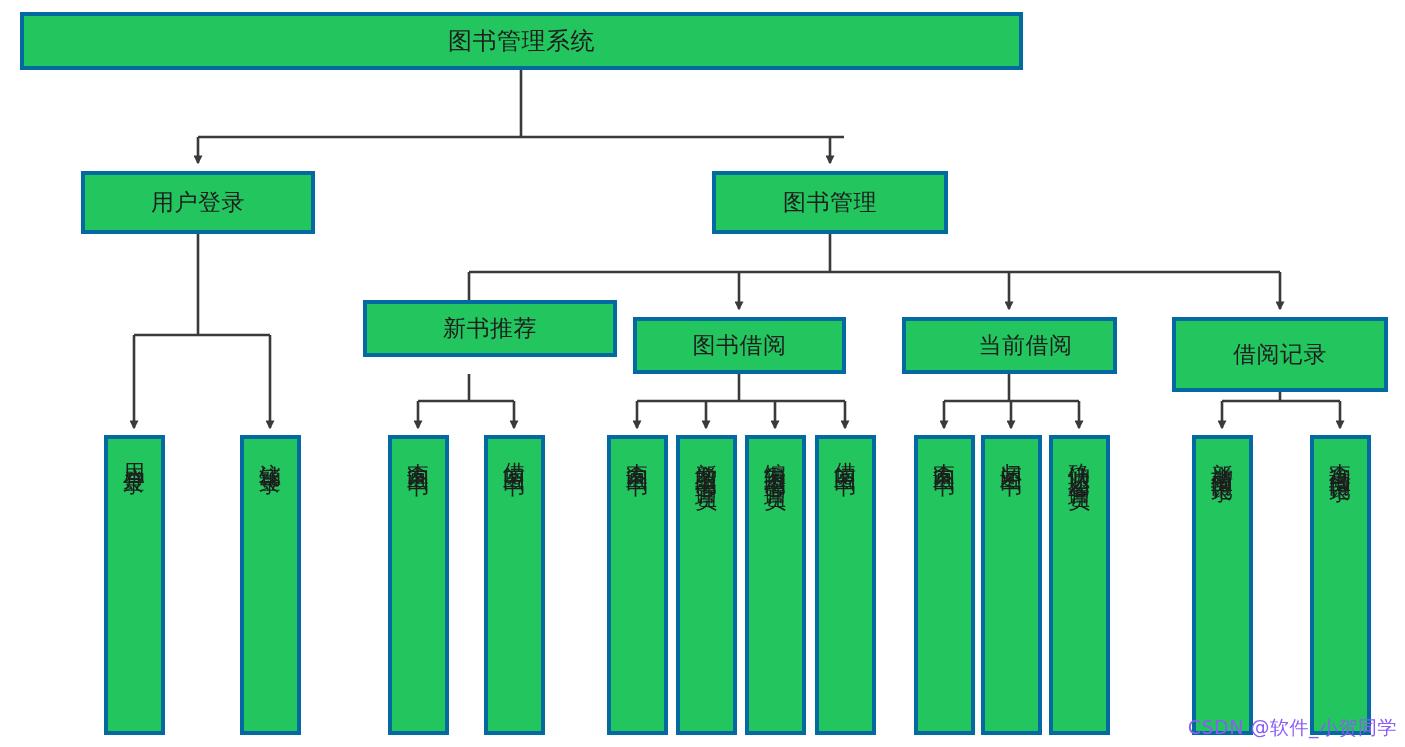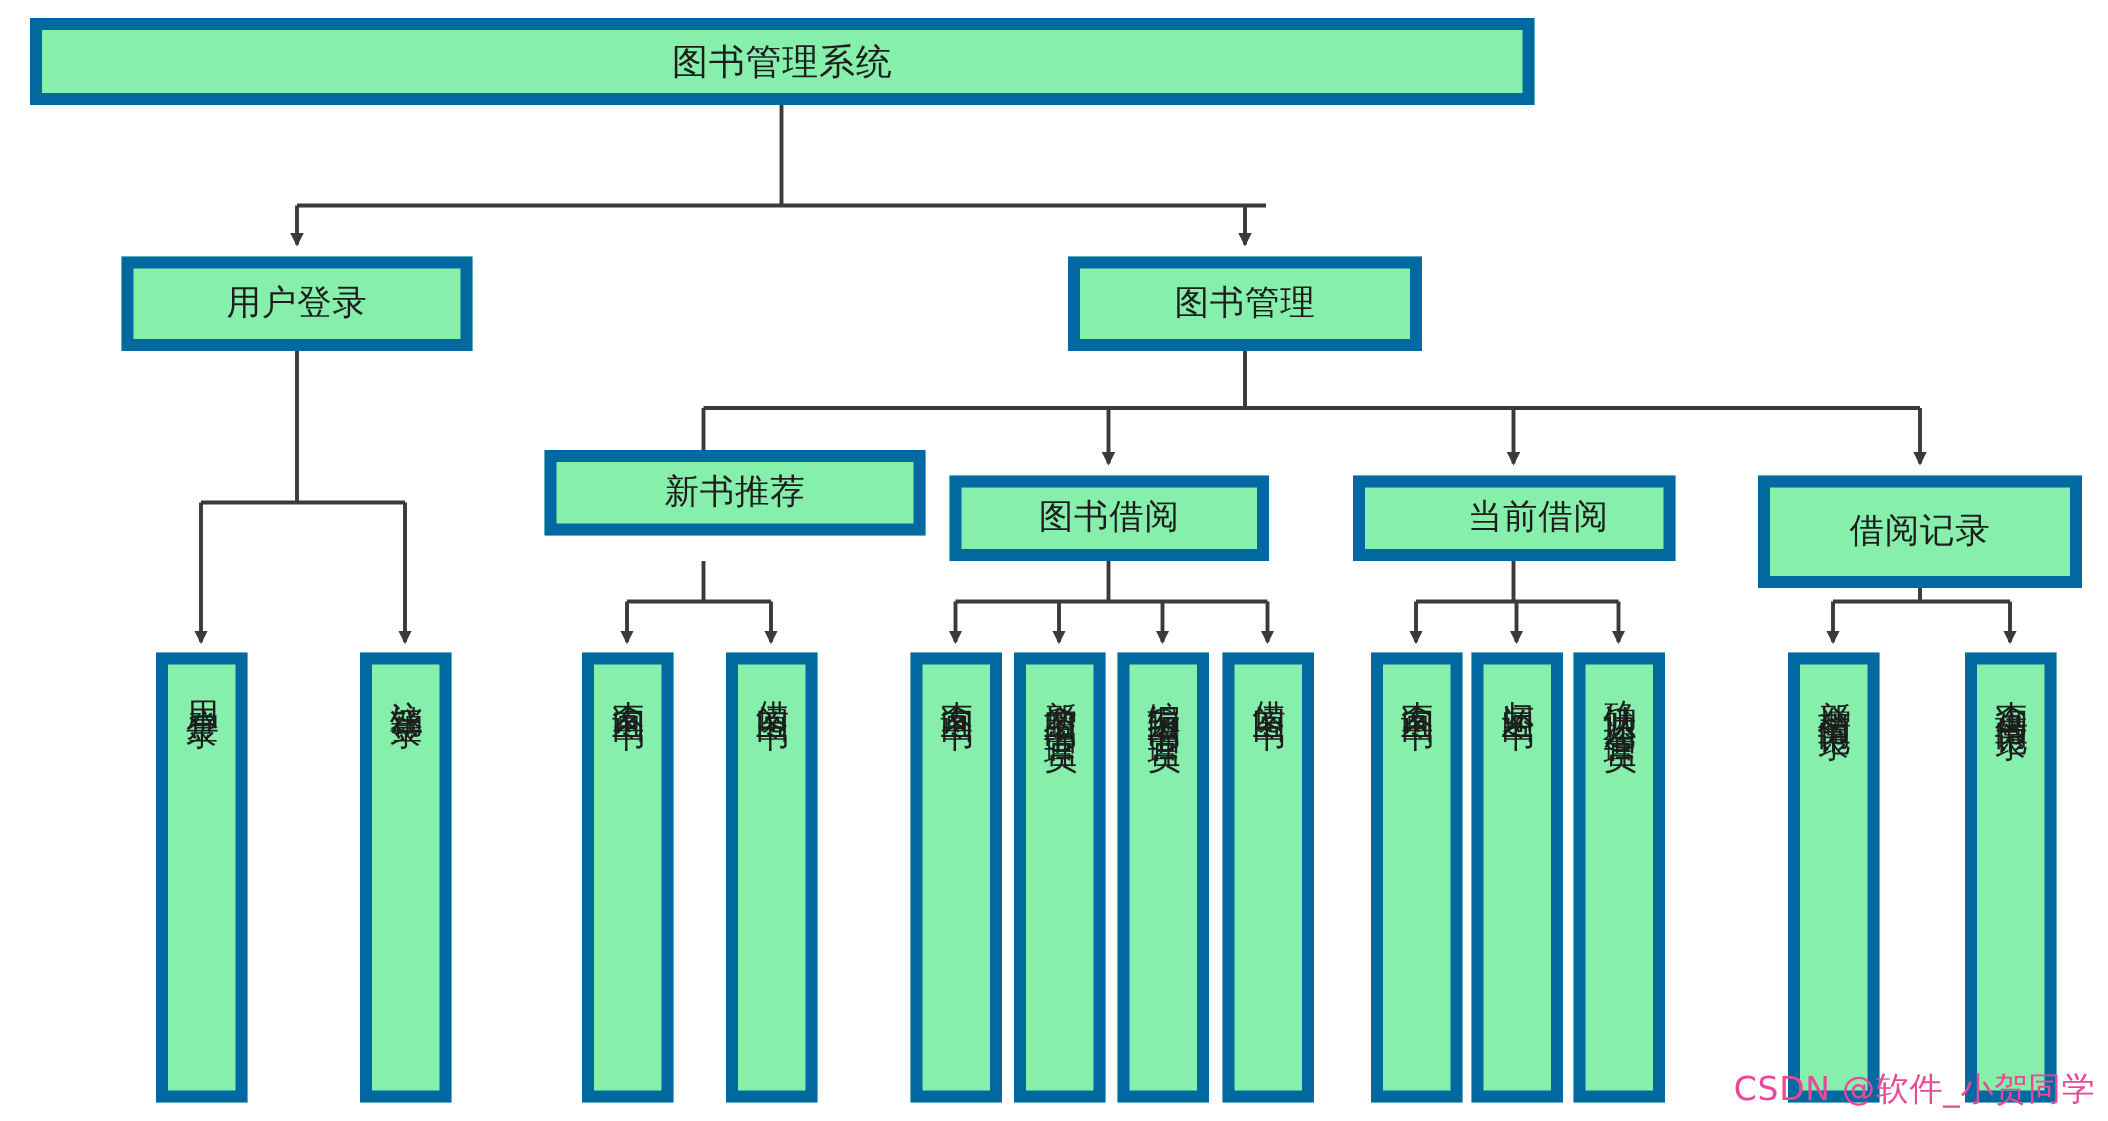--- a/index.html
+++ b/index.html
@@ -20,22 +20,22 @@
   #diagram-svg {
     position: absolute;
     left: 0;
     top: 0;
     width: 1405px;
     height: 747px;
   }
   .node-box {
     position: absolute;
     box-sizing: border-box;
-    background: #86efac;
-    border: 8px solid #0369a1;
+    background: #22c55e;
+    border: 4px solid #0369a1;
     display: flex;
     align-items: center;
     justify-content: center;
     color: #1d1d1d;
   }
   .node-box .node-label {
     display: block;
     text-align: center;
     line-height: 1.12;
     letter-spacing: 0.5px;
@@ -56,22 +56,22 @@
     letter-spacing: 4px;
     line-height: 1.05;
   }
   .node-box.root .node-label {
     font-size: 24px;
   }
   .watermark {
     position: absolute;
     right: 8px;
     bottom: 6px;
-    font-size: 22px;
-    color: #ec4899;
+    font-size: 19px;
+    color: #8b5cf6;
     white-space: nowrap;
     letter-spacing: 0.5px;
     pointer-events: none;
   }
 </style>
 </head>
 <body>
 
 <div id="diagram-root">
 

